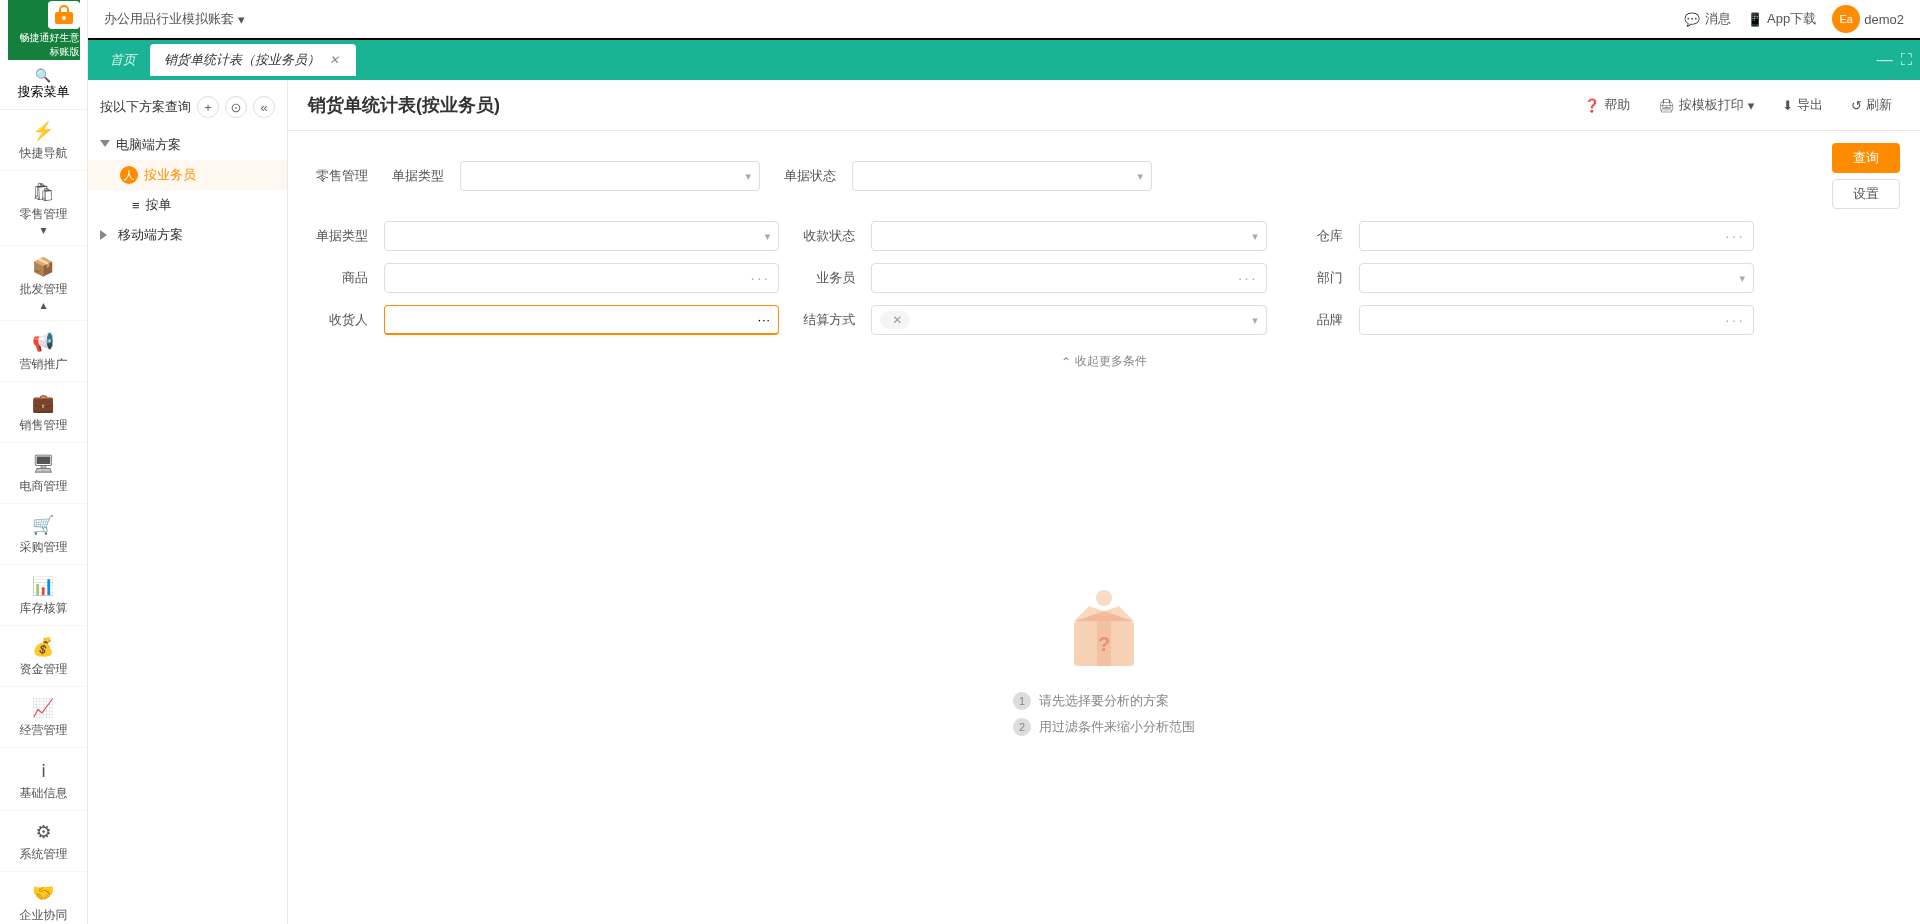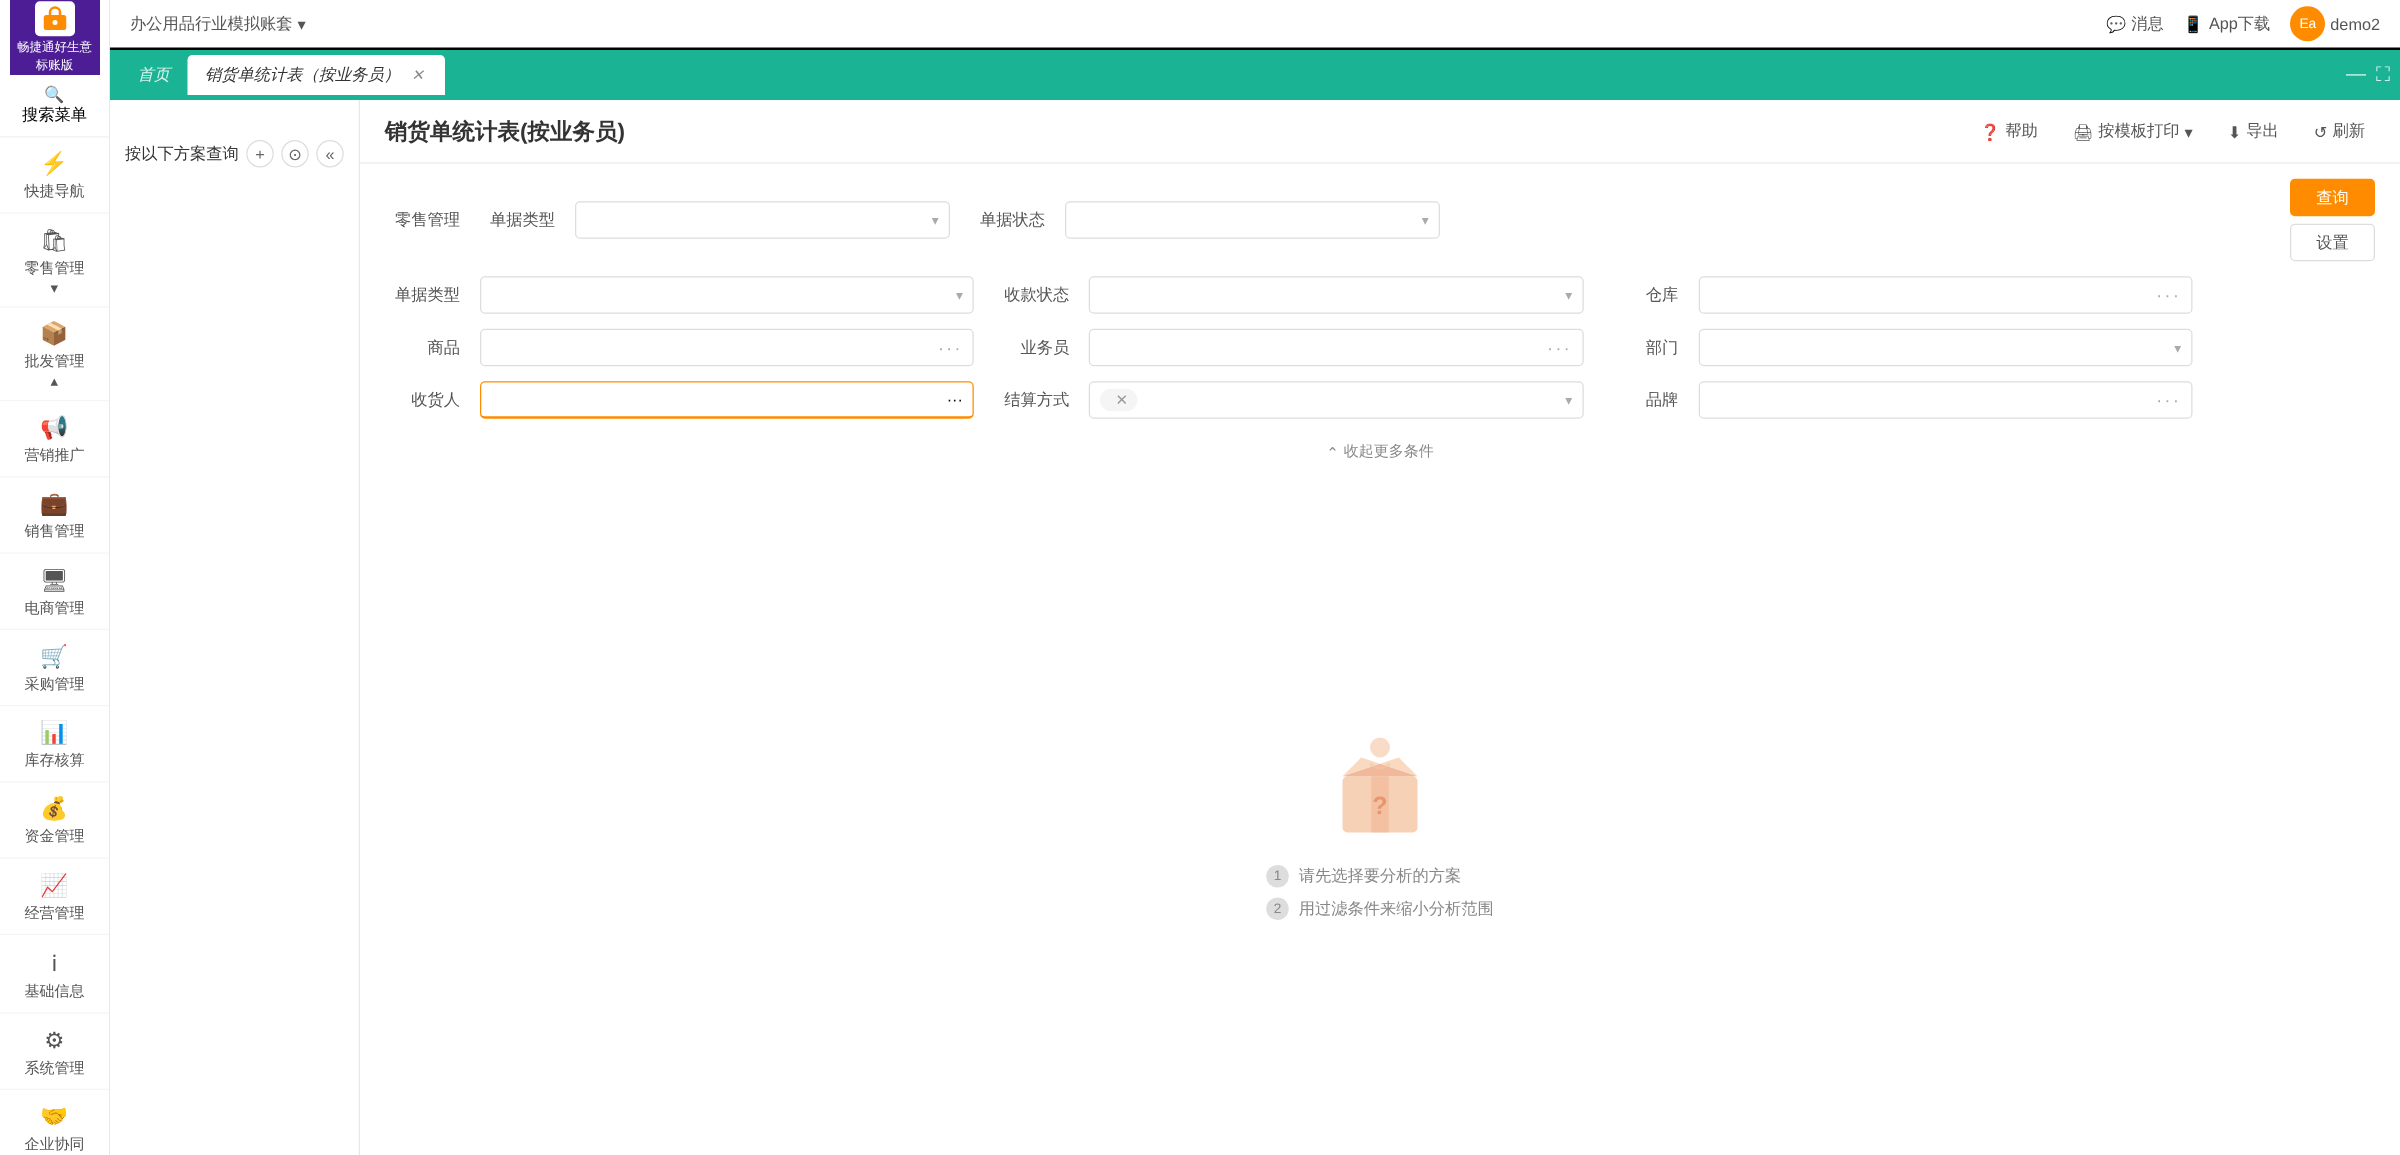--- a/index.html
+++ b/index.html
@@ -12,24 +12,24 @@
       display: flex;
       flex-direction: column;
       align-items: center;
       border-right: 1px solid #e8e8e8;
       flex-shrink: 0;
       overflow-y: auto;
     }
     .sidebar-logo {
       width: 72px;
       height: 60px;
-      background: #4c1d95;
-      display: flex;
-      flex-direction: column;
-      align-items: center;
+      background: #15803d;
+      display: flex;
+      flex-direction: column;
+      align-items: flex-end;
       justify-content: center;
       color: #fff;
       font-size: 11px;
       flex-shrink: 0;
     }
     .sidebar-logo .logo-icon {
       width: 32px;
       height: 28px;
       background: #fff;
       border-radius: 4px;
@@ -170,21 +170,21 @@
       display: flex;
       overflow: hidden;
     }
 
     
     .left-panel {
       width: 200px;
       background: #fff;
       border-right: 1px solid #e8e8e8;
       flex-shrink: 0;
-      padding: 28px 0;
+      padding: 12px 0;
     }
     .lp-header {
       padding: 4px 12px 8px;
       display: flex;
       align-items: center;
       justify-content: space-between;
       font-size: 13px;
       color: #333;
     }
     .lp-header-actions {
@@ -602,20 +602,38 @@
     <div class="left-panel">
       <div class="lp-header">
         <span>按以下方案查询</span>
         <div class="lp-header-actions">
           <div class="lp-action-btn">+</div>
           <div class="lp-action-btn">⊙</div>
           <div class="lp-action-btn">«</div>
         </div>
       </div>
 
+      <div class="scheme-section">
+        <div class="scheme-parent">
+          <span class="triangle-down"></span>
+          <span>电脑端方案</span>
+        </div>
+        <div class="scheme-child active">
+          <div class="sub-icon">人</div>
+          <span>按业务员</span>
+        </div>
+        <div class="scheme-child-sub">
+          <span>≡</span>
+          <span>按单</span>
+        </div>
+        <div class="scheme-parent">
+          <span class="triangle-right"></span>
+          <span>移动端方案</span>
+        </div>
+      </div>
     </div>
 
     <div class="right-panel">
 
       <div class="page-header">
         <div class="page-title-row">
           <h1 class="page-title">销货单统计表(按业务员)</h1>
           <div class="page-actions">
             <div class="page-action-btn">
               <span>❓</span>

